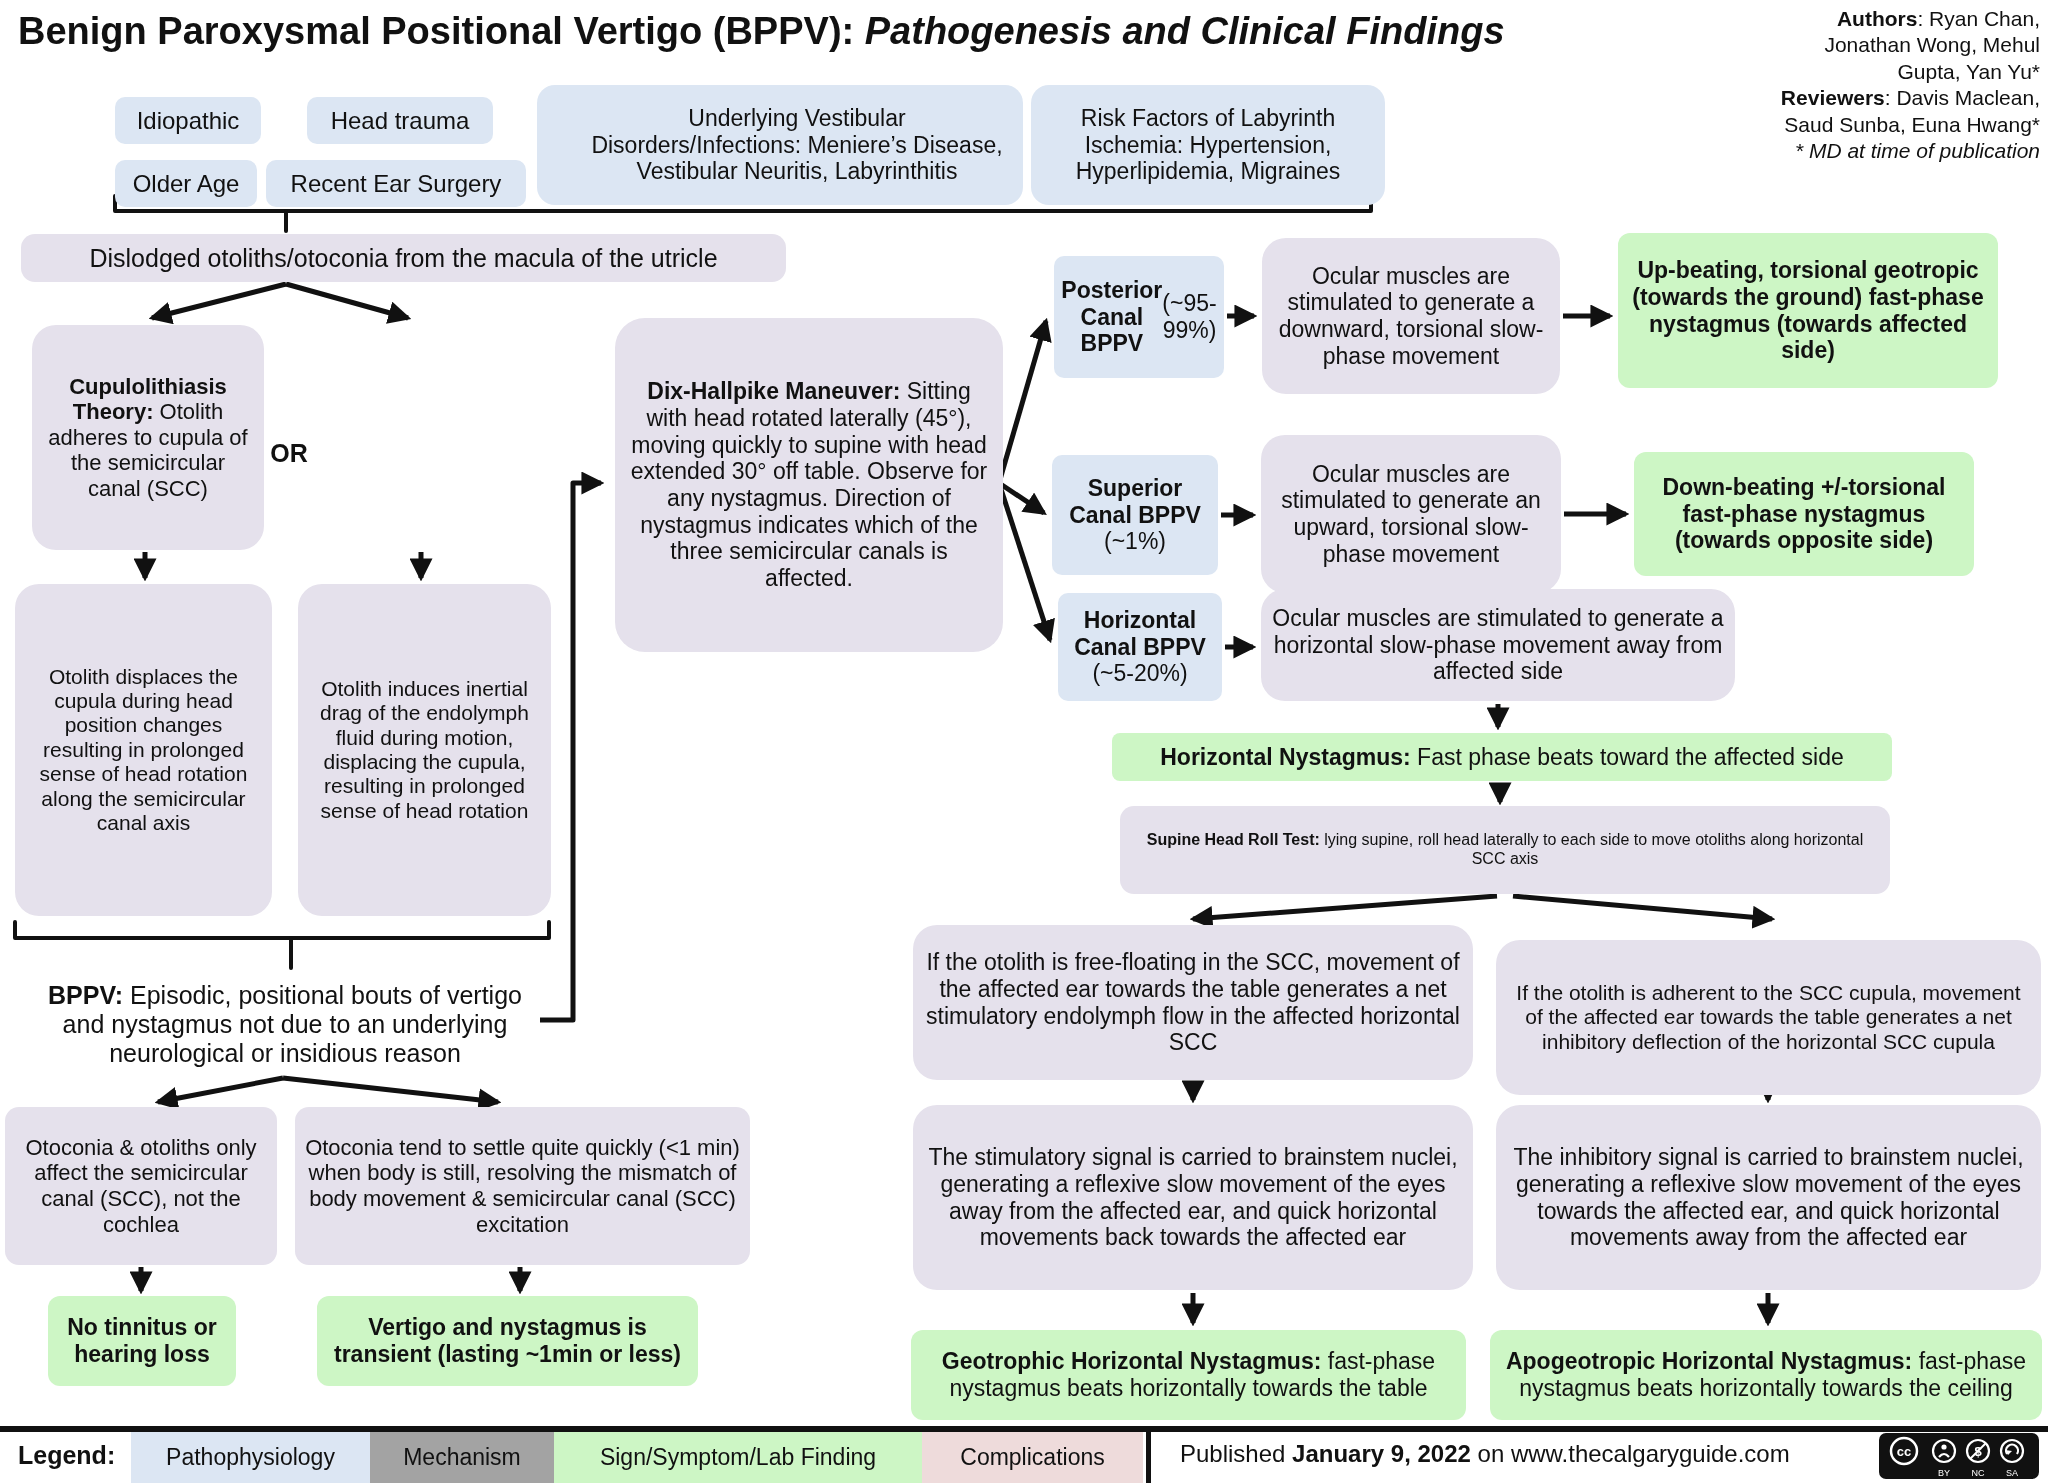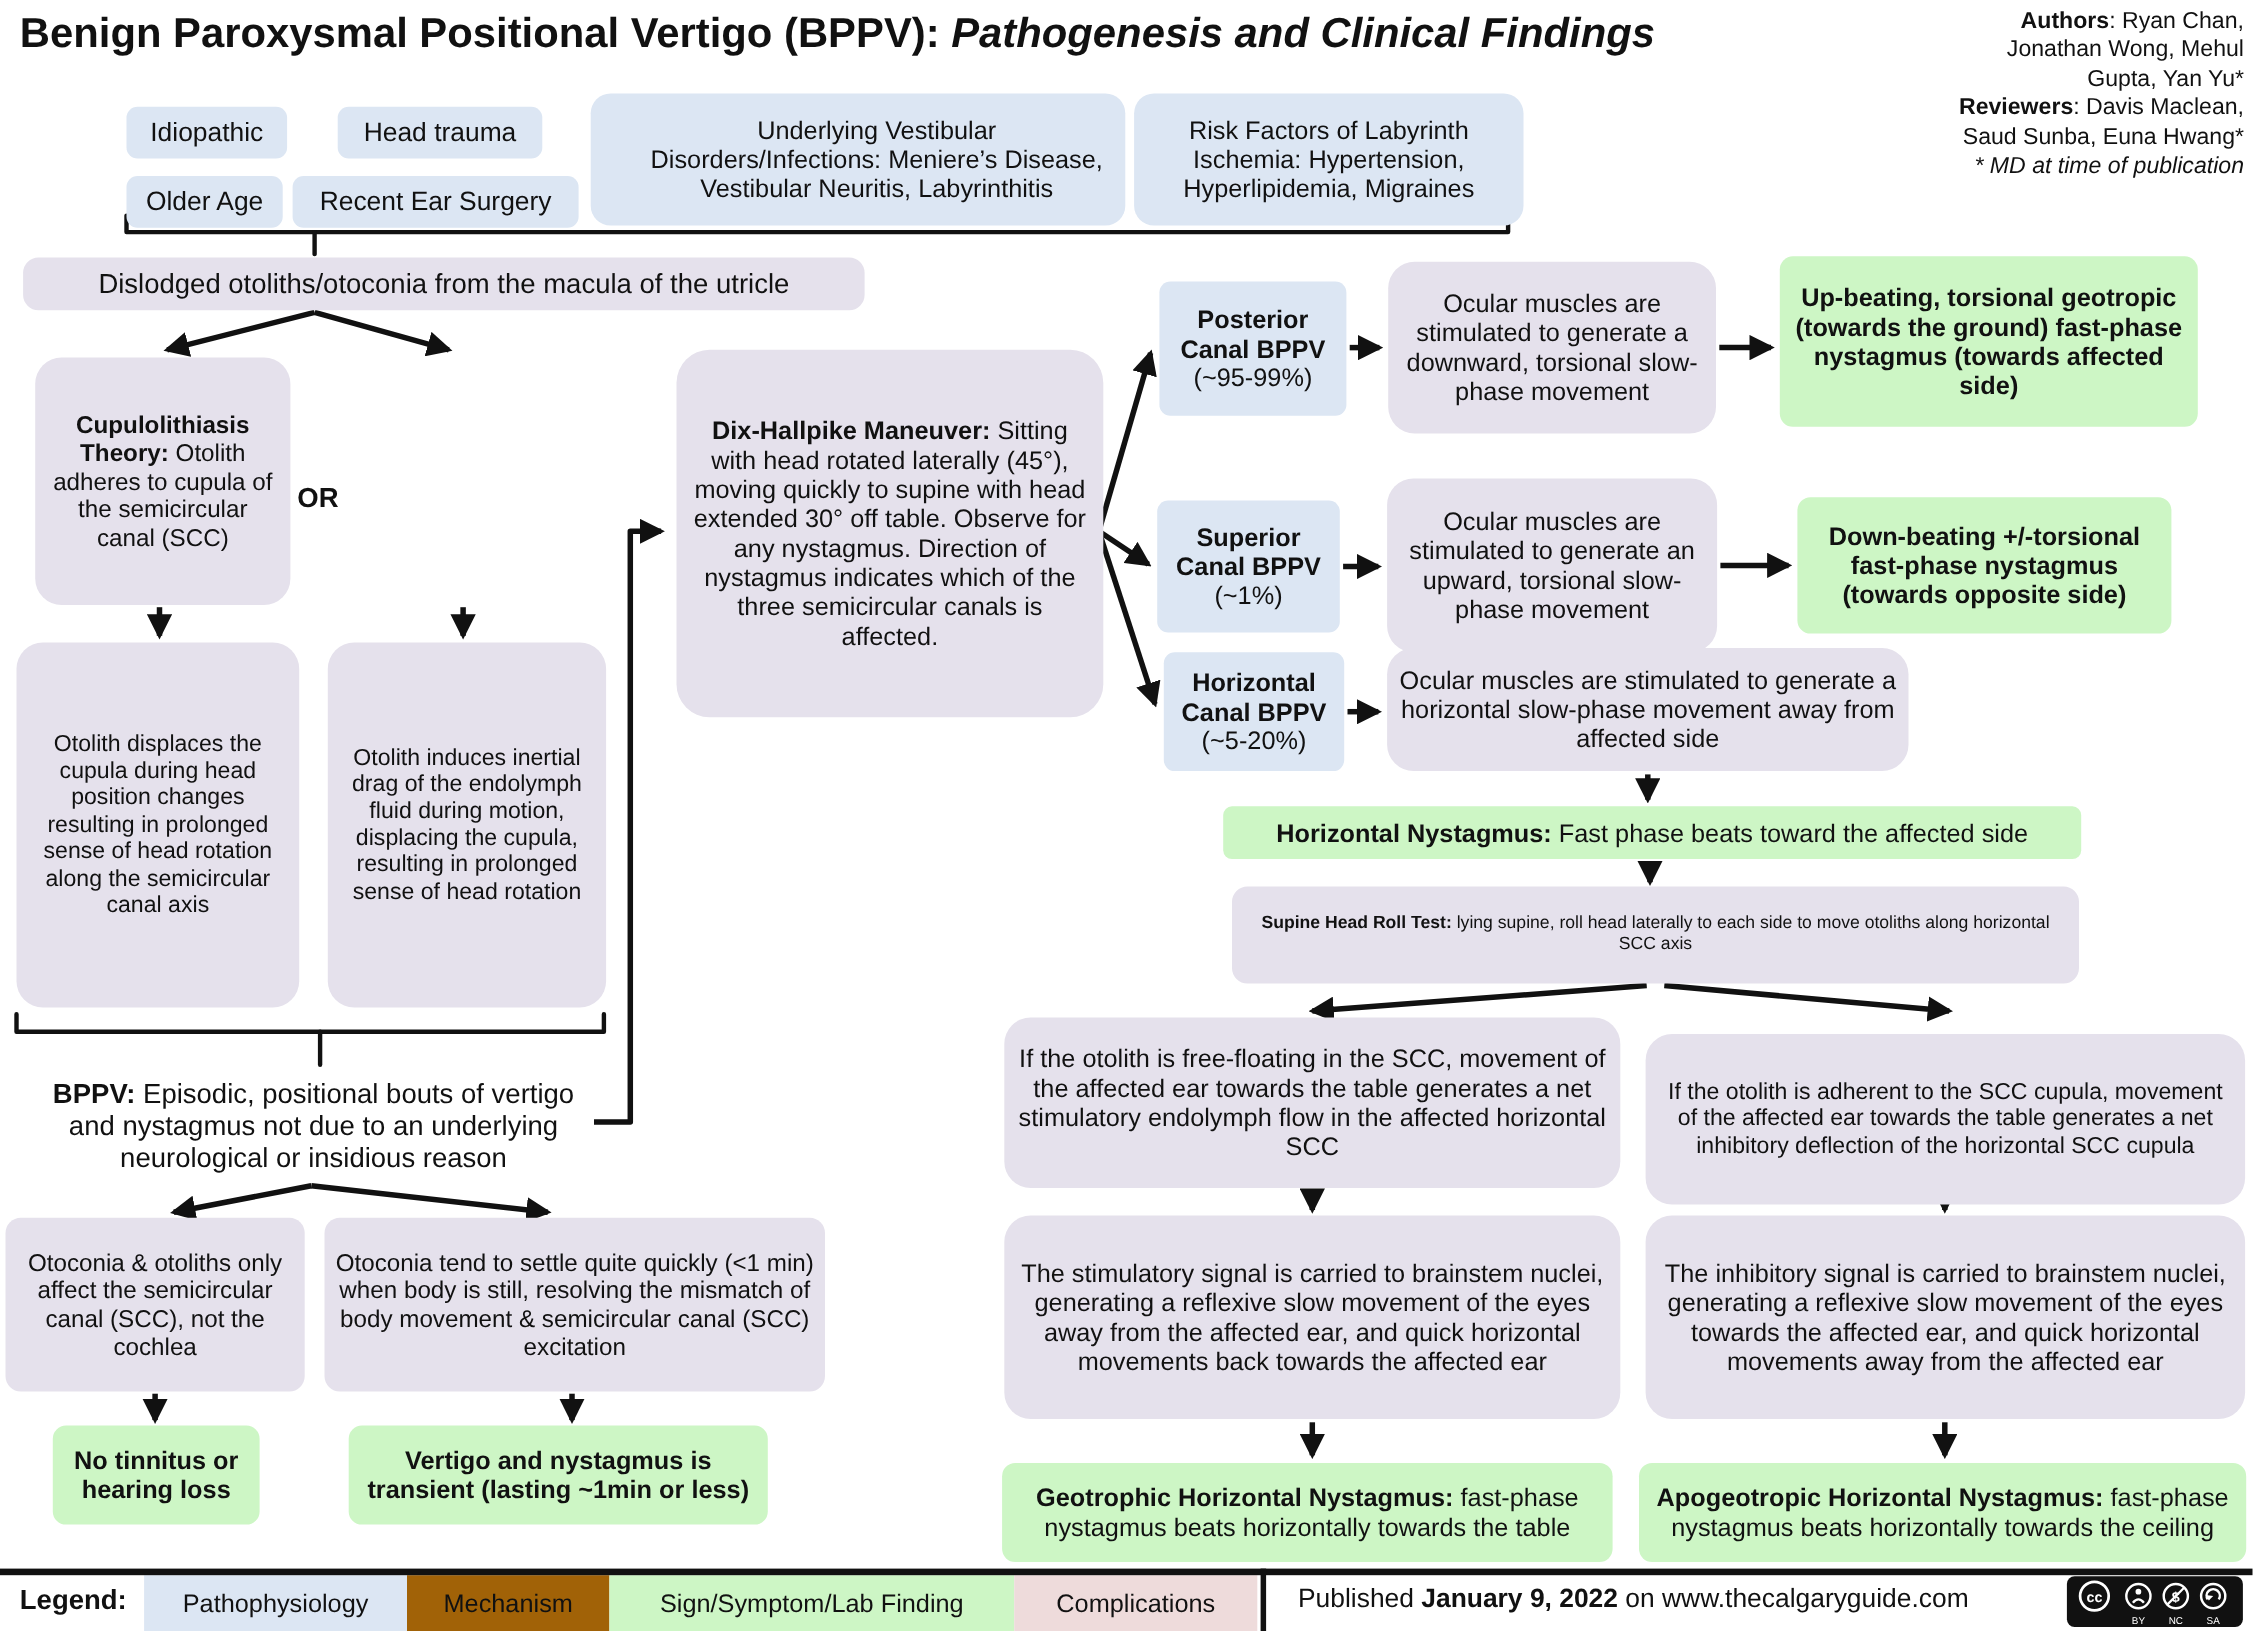--- a/index.html
+++ b/index.html
@@ -17,21 +17,21 @@
   .i{font-style:italic;}
   .title{position:absolute;left:18px;top:10px;z-index:2;font-size:38px;font-weight:bold;white-space:nowrap;}
   .credits{position:absolute;right:8px;top:6px;z-index:2;width:360px;text-align:right;
            font-size:21px;line-height:1.26;}
   .legend-line{position:absolute;left:0;top:1426px;width:2048px;height:6px;background:#111;z-index:3;}
   .legend-divider{position:absolute;left:1146px;top:1426px;width:5px;height:57px;background:#111;z-index:3;}
   .legend-label{position:absolute;left:18px;top:1441px;z-index:3;font-size:25px;font-weight:bold;}
   .swatch{position:absolute;top:1432px;height:51px;z-index:2;display:flex;align-items:center;
           justify-content:center;font-size:23px;}
   .sw-patho{left:131px;width:239px;background:#dce6f3;}
-  .sw-mech{left:370px;width:184px;background:#a16207;}
+  .sw-mech{left:370px;width:184px;background:#a3a3a3;}
   .sw-sign{left:554px;width:368px;background:#cdf6c5;}
   .sw-comp{left:922px;width:221px;background:#eedbdb;}
   .published{position:absolute;left:1180px;top:1440px;z-index:3;font-size:24px;white-space:nowrap;}
   .cc{position:absolute;left:1878px;top:1432px;z-index:3;}
 </style>
 </head>
 <body>
 
 <div id="canvas">
 
@@ -139,21 +139,21 @@
       <span>No tinnitus or hearing loss</span>
     </div>
   <div class="box green b" style="left:317px;top:1296px;width:381px;height:90px;font-size:23px;">
       <span>Vertigo and nystagmus is transient (lasting ~1min or less)</span>
     </div>
 
   <div class="box lav" style="left:615px;top:318px;width:388px;height:334px;font-size:23px;border-radius:30px;">
       <span><span class="b">Dix-Hallpike Maneuver:</span><span> Sitting with head rotated laterally (45°), moving quickly to supine with head extended 30° off table. Observe for any nystagmus. Direction of nystagmus indicates which of the three semicircular canals is affected.</span></span>
     </div>
 
-  <div class="box blue" style="left:1054px;top:256px;width:170px;height:122px;font-size:23px;flex-direction:column;">
+  <div class="box blue" style="left:1054px;top:256px;width:170px;height:122px;font-size:23px;">
       <span class="b">Posterior Canal BPPV</span>
       <span>(~95-99%)</span>
     </div>
   <div class="box blue" style="left:1052px;top:455px;width:166px;height:120px;font-size:23px;flex-direction:column;">
       <span class="b">Superior Canal BPPV</span>
       <span>(~1%)</span>
     </div>
   <div class="box blue" style="left:1058px;top:593px;width:164px;height:108px;font-size:23px;flex-direction:column;">
       <span class="b">Horizontal Canal BPPV</span>
       <span>(~5-20%)</span>

